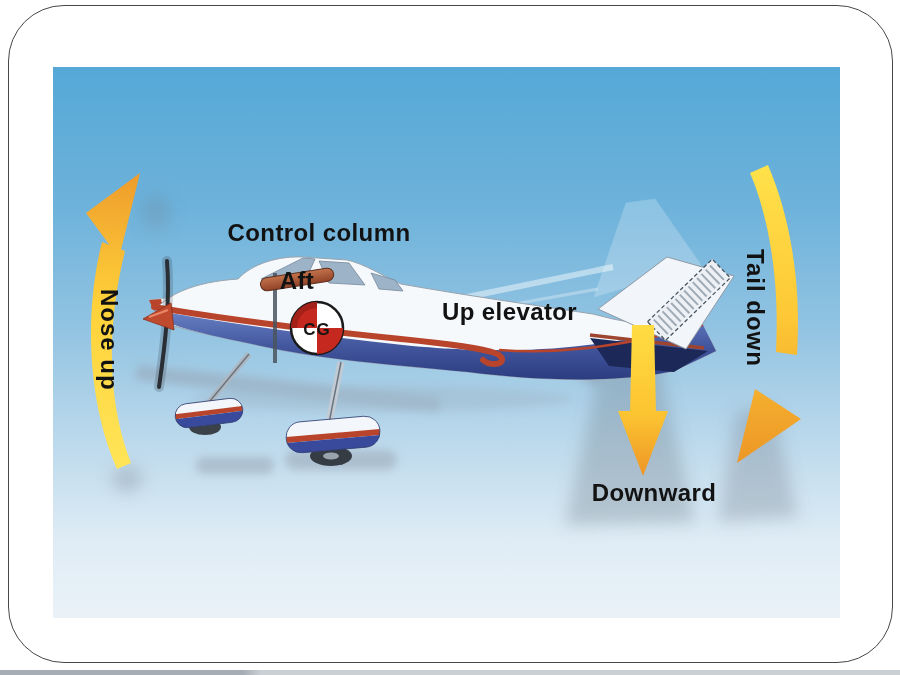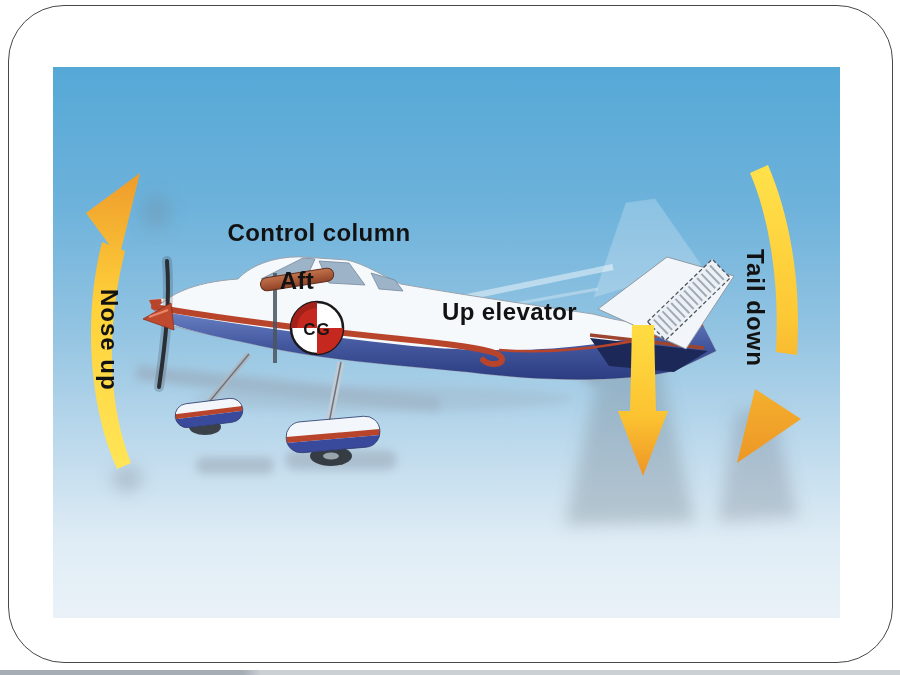--- a/index.html
+++ b/index.html
@@ -200,17 +200,18 @@
         <polygon points="565,344 615,344 590,409"></polygon>
       </g>
     </svg>
 
     <div id="label-nose-up" class="lbl lbl-vert">Nose up</div>
     <div id="label-control-column" class="lbl center-x">Control column</div>
     <div id="label-aft" class="lbl center-x">Aft</div>
     <div id="label-up-elevator" class="lbl">Up elevator</div>
     <div id="label-tail-down" class="lbl lbl-vert">Tail down</div>
     <div id="label-force" class="lbl center-x">
+      <div>Downward</div>
     </div>
   </div>
 
   <div id="bottom-strip"></div>
 </div>
 
 </body></html>

